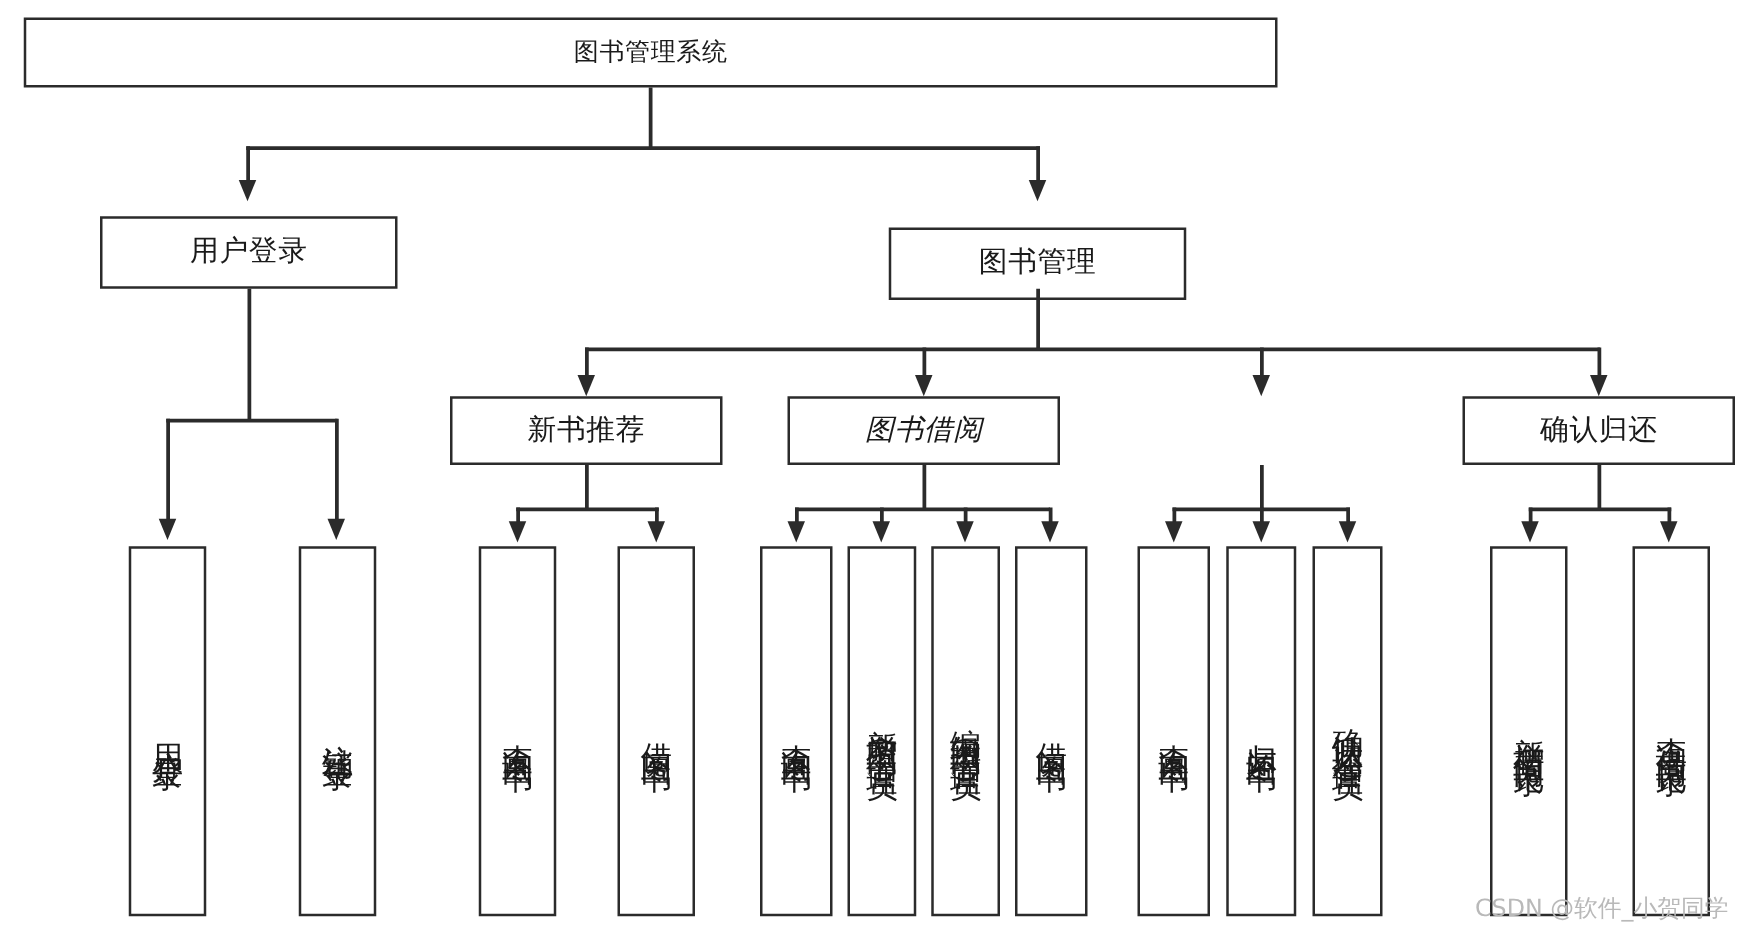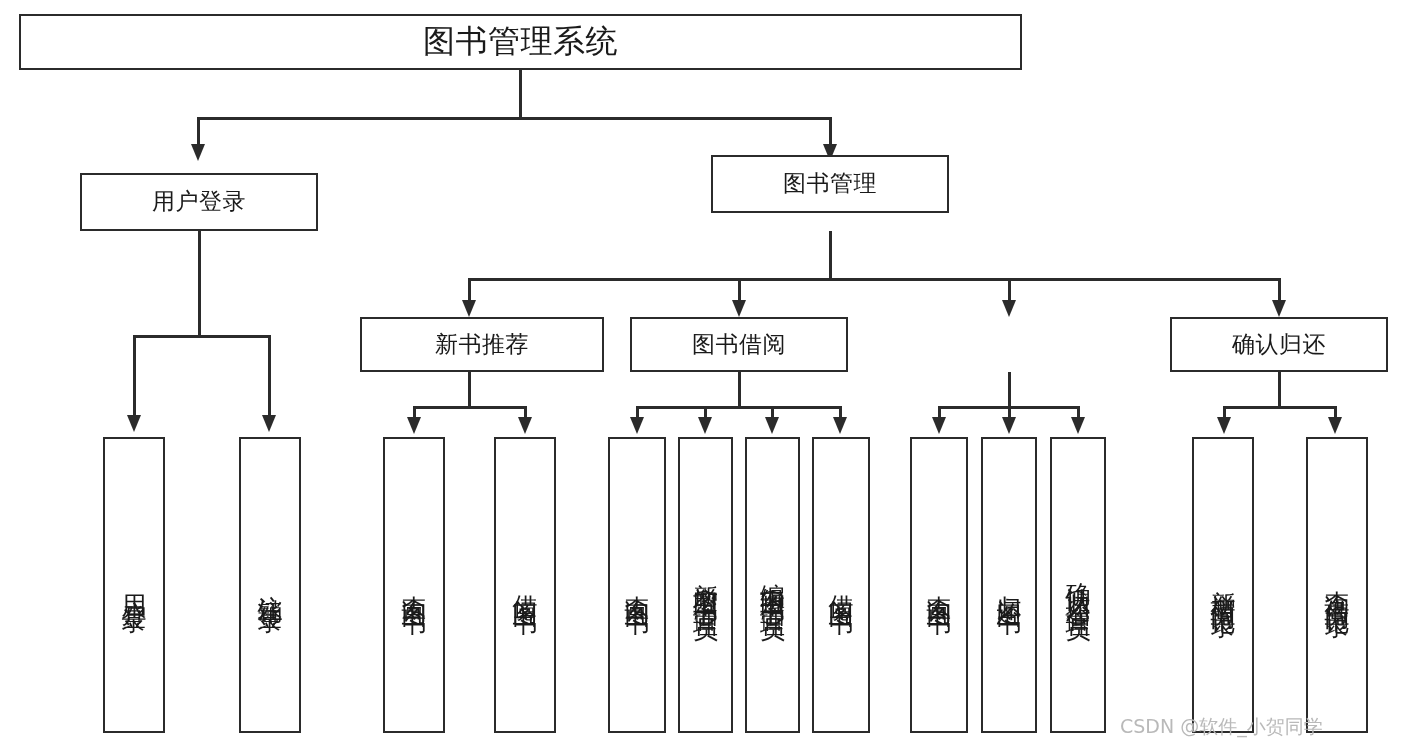--- a/index.html
+++ b/index.html
@@ -34,21 +34,21 @@
   .node .lbl {
     display: block;
     white-space: pre-line;
   }
   
   .node.horiz .lbl {
     font-size: 23px;
     letter-spacing: 0.5px;
   }
   .node.root .lbl {
-    font-size: 32px;
+    font-size: 20px;
   }
   
   .node.vert {
     align-items: center;
     justify-content: center;
     padding: 6px 2px;
   }
   .node.vert .lbl {
     writing-mode: vertical-rl;
     text-orientation: upright;
@@ -97,21 +97,21 @@
 
   <div class="conn v" style="left:197px; top:117px; width:2.5px; height:30px;"></div>
   <div class="arrow" style="left:191px; top:144px;"></div>
   <div class="conn v" style="left:829px; top:117px; width:2.5px; height:30px;"></div>
   <div class="arrow" style="left:823px; top:144px;"></div>
 
   <div class="node horiz" style="left:80px; top:173px; width:238px; height:58px;">
     <span class="lbl">用户登录</span>
   </div>
 
-  <div class="node horiz" style="left:711px; top:155px; width:238px; height:58px;">
+  <div class="node horiz" style="left:711px; top:182px; width:238px; height:58px;">
     <span class="lbl">图书管理</span>
   </div>
 
   <div class="conn v" style="left:198px; top:231px; width:2.5px; height:106px;"></div>
   <div class="conn h" style="left:133px; top:335px; width:137px; height:2.5px;"></div>
   <div class="conn v" style="left:133px; top:335px; width:2.5px; height:83px;"></div>
   <div class="arrow" style="left:127px; top:415px;"></div>
   <div class="conn v" style="left:268px; top:335px; width:2.5px; height:83px;"></div>
   <div class="arrow" style="left:262px; top:415px;"></div>
 
@@ -119,24 +119,24 @@
   <div class="conn h" style="left:468px; top:278px; width:812px; height:2.5px;"></div>
   <div class="conn v" style="left:468px; top:278px; width:2.5px; height:25px;"></div>
   <div class="arrow" style="left:462px; top:300px;"></div>
   <div class="conn v" style="left:738px; top:278px; width:2.5px; height:25px;"></div>
   <div class="arrow" style="left:732px; top:300px;"></div>
   <div class="conn v" style="left:1008px; top:278px; width:2.5px; height:25px;"></div>
   <div class="arrow" style="left:1002px; top:300px;"></div>
   <div class="conn v" style="left:1278px; top:278px; width:2.5px; height:25px;"></div>
   <div class="arrow" style="left:1272px; top:300px;"></div>
 
-  <div class="node horiz" style="left:360px; top:317px; width:244px; height:55px;">
+  <div class="node horiz" style="left:360px; top:317px; width:218px; height:55px;">
     <span class="lbl">新书推荐</span>
   </div>
-  <div class="node horiz" style="left:630px; top:317px; width:218px; height:55px;">
+  <div class="node horiz" style="left:630px; top:317px; width:218px; height:55px;font-style:italic;">
     <span class="lbl">图书借阅</span>
   </div>
   <div class="node horiz" style="left:1170px; top:317px; width:218px; height:55px;">
     <span class="lbl">确认归还</span>
   </div>
 
   <div class="conn v" style="left:468px; top:372px; width:2.5px; height:36px;"></div>
   <div class="conn h" style="left:413px; top:406px; width:114px; height:2.5px;"></div>
   <div class="conn v" style="left:413px; top:406px; width:2.5px; height:14px;"></div>
   <div class="arrow" style="left:407px; top:417px;"></div>
@@ -207,15 +207,15 @@
     <span class="lbl">确认归还（管理员）</span>
   </div>
 
   <div class="node vert narrow" style="left:1192px; top:437px; width:62px; height:296px;">
     <span class="lbl">新增借阅记录</span>
   </div>
   <div class="node vert narrow" style="left:1306px; top:437px; width:62px; height:296px;">
     <span class="lbl">查询借阅记录</span>
   </div>
 
-  <div id="watermark" style="left:1120px; top:714px;">CSDN @软件_小贺同学</div>
+  <div id="watermark" style="left:1180px; top:714px;">CSDN @软件_小贺同学</div>
 
 </div>
 
 </body></html>

